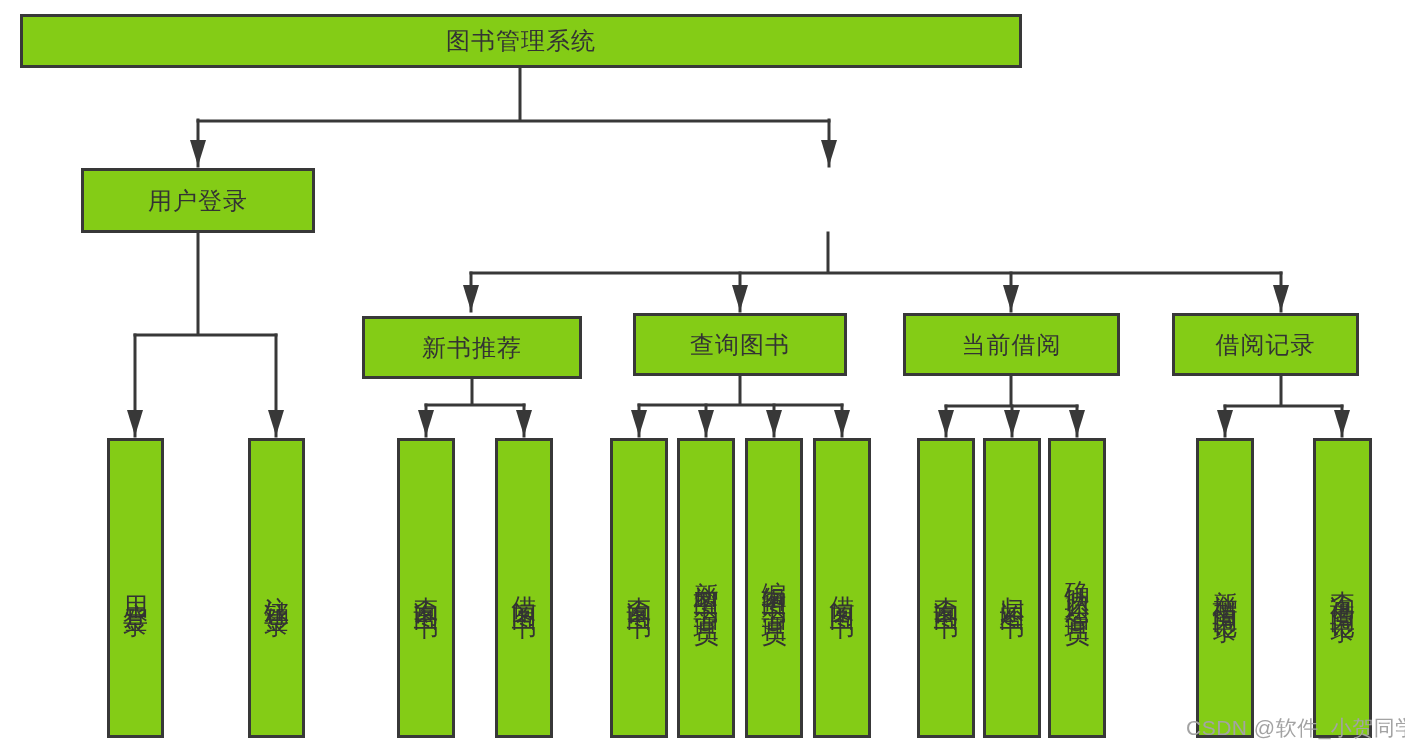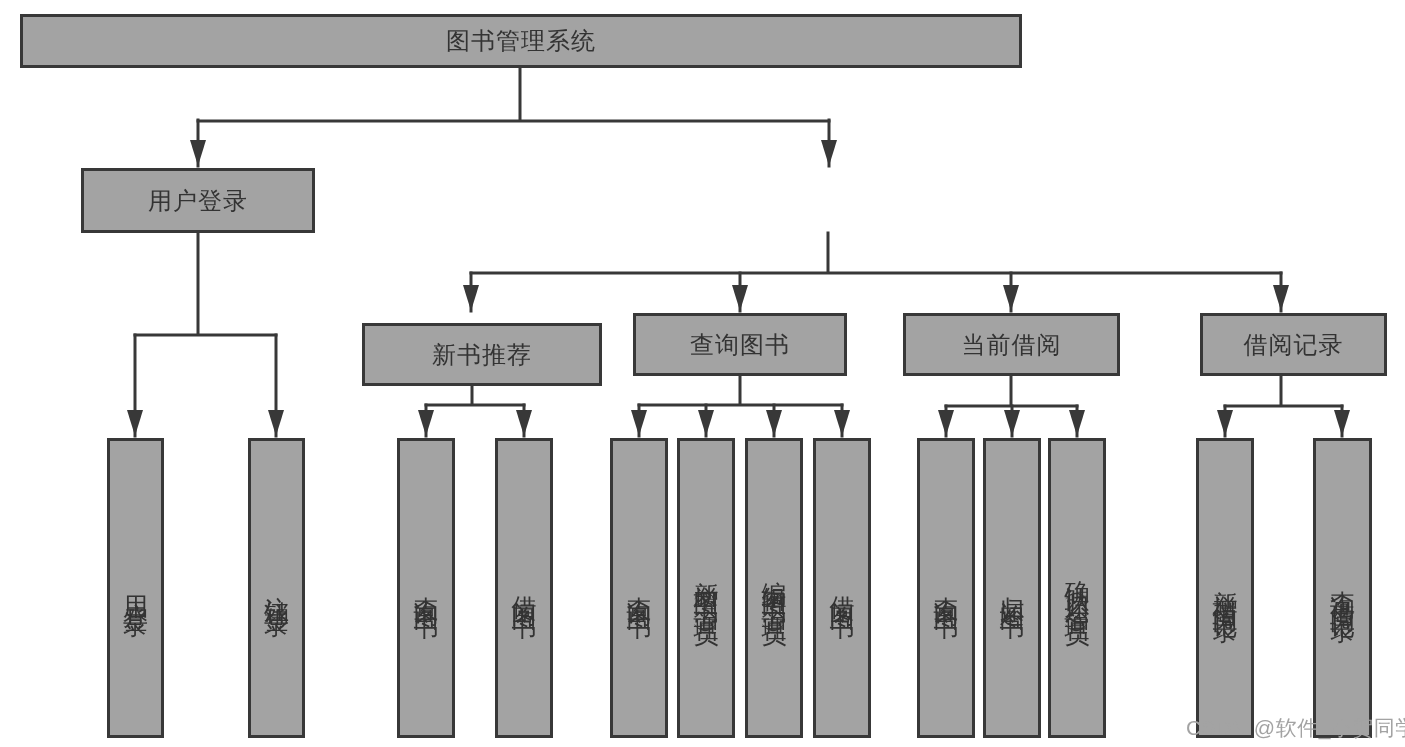--- a/index.html
+++ b/index.html
@@ -11,21 +11,21 @@
     overflow:hidden;
   }
   .connectors{
     position:absolute;left:0;top:0;width:1405px;height:747px;
     z-index:0;
   }
   .nodebox{
     position:absolute;
     box-sizing:border-box;
     border:3px solid #383838;
-    background:#a3a3a3;
+    background:#84cc16;
     color:#333333;
     display:flex;
     align-items:center;
     justify-content:center;
     z-index:1;
   }
   .hbox{
     font-size:24px;
     letter-spacing:1px;
     white-space:nowrap;
@@ -92,24 +92,24 @@
       <path d="M1281,376 V406 M1225,406 H1342"></path>
       <line x1="1225" y1="406" x2="1225" y2="436" marker-end="url(#arrowhead)"></line>
       <line x1="1342" y1="406" x2="1342" y2="436" marker-end="url(#arrowhead)"></line>
     </g>
   </svg>
 
   <div class="nodebox hbox" style="left:20px;top:14px;width:1002px;height:54px;">图书管理系统</div>
 
   <div class="nodebox hbox" style="left:81px;top:168px;width:234px;height:65px;">用户登录</div>
 
-  <div class="nodebox hbox" style="left:362px;top:323px;width:240px;height:63px;">新书推荐</div>
+  <div class="nodebox hbox" style="left:362px;top:316px;width:220px;height:63px;">新书推荐</div>
   <div class="nodebox hbox" style="left:633px;top:313px;width:214px;height:63px;">查询图书</div>
   <div class="nodebox hbox" style="left:903px;top:313px;width:217px;height:63px;">当前借阅</div>
-  <div class="nodebox hbox" style="left:1172px;top:313px;width:187px;height:63px;margin-left:28px;">借阅记录</div>
+  <div class="nodebox hbox" style="left:1172px;top:313px;width:187px;height:63px;">借阅记录</div>
 
   <div class="nodebox vbox" style="left:107px;top:438px;width:57px;height:300px;">用户登录</div>
   <div class="nodebox vbox" style="left:248px;top:438px;width:57px;height:300px;">注销登录</div>
 
   <div class="nodebox vbox" style="left:397px;top:438px;width:58px;height:300px;">查询图书</div>
   <div class="nodebox vbox" style="left:495px;top:438px;width:58px;height:300px;">借阅图书</div>
 
   <div class="nodebox vbox" style="left:610px;top:438px;width:58px;height:300px;">查询图书</div>
   <div class="nodebox vbox" style="left:677px;top:438px;width:58px;height:300px;">新增图书（管理员）</div>
   <div class="nodebox vbox" style="left:745px;top:438px;width:58px;height:300px;">编辑图书（管理员）</div>

